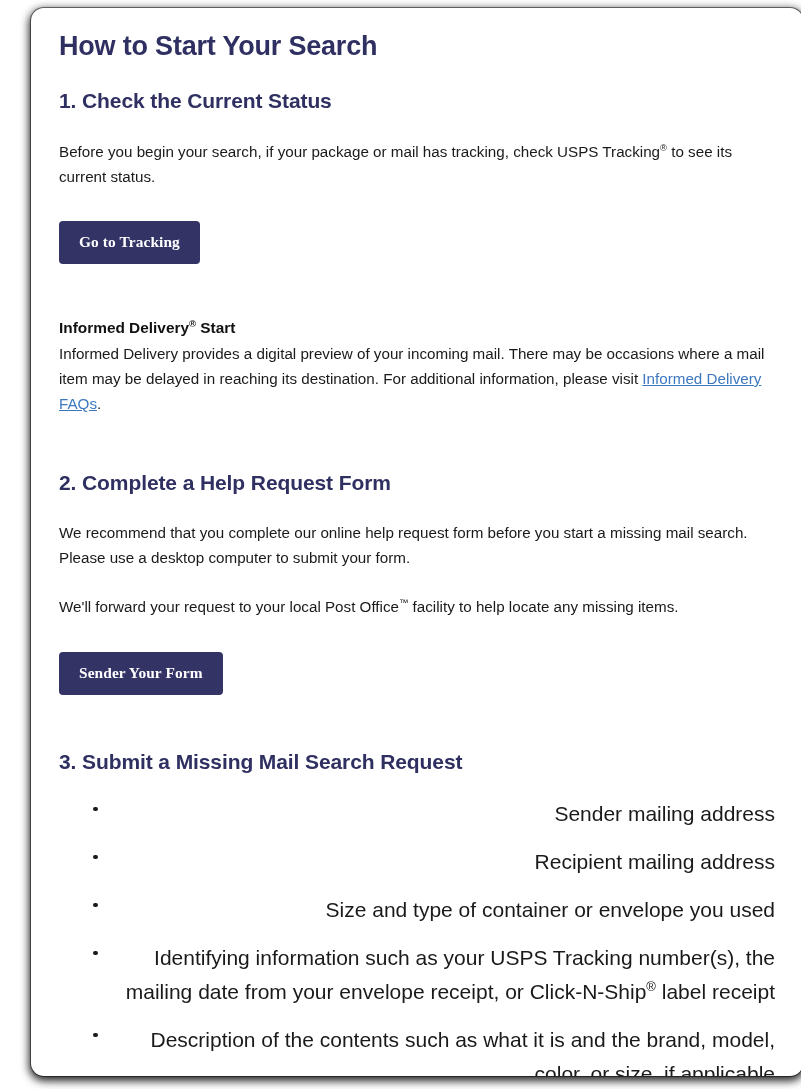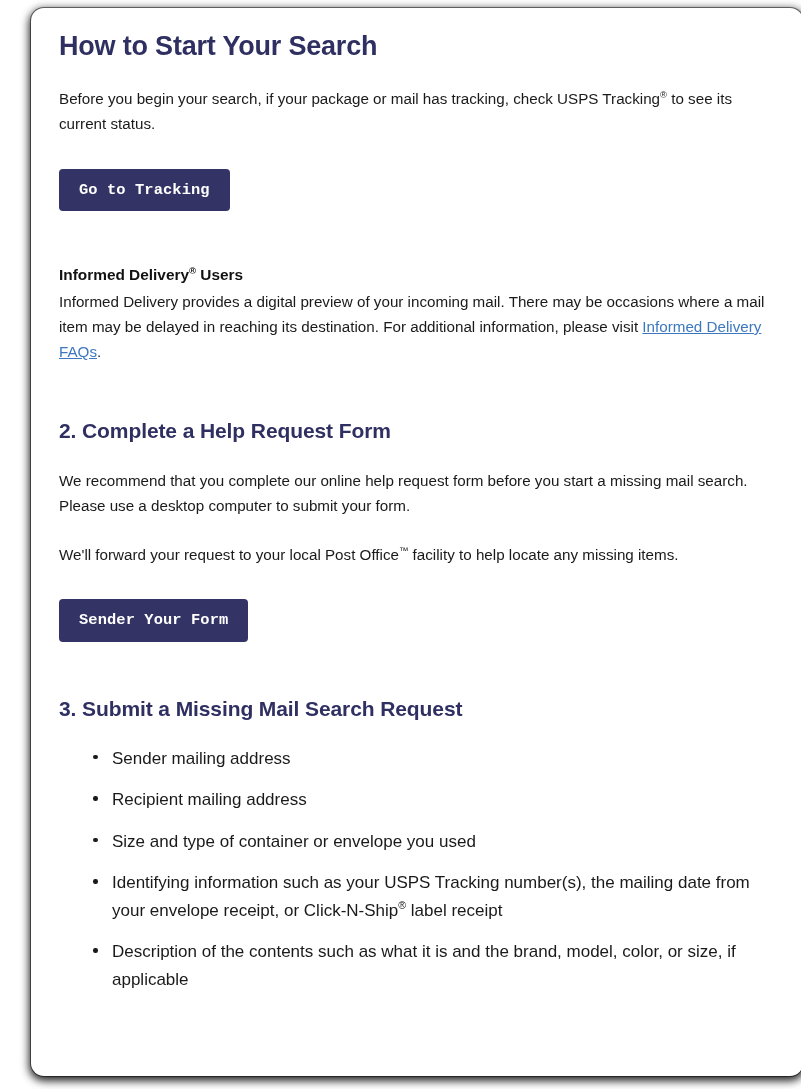--- a/index.html
+++ b/index.html
@@ -87,21 +87,21 @@
   a.inline-link {
     color: #3d78bf;
     text-decoration: underline;
   }
 
   
   .btn {
     display: inline-block;
     background: #333366;
     color: #ffffff;
-    font-family: Liberation Mono, monospace;
+    font-family: Liberation Serif, serif;
     font-size: 15.4px;
     font-weight: bold;
     letter-spacing: 0.1px;
     border: none;
     border-radius: 4px;
     padding: 13px 20px 13px 20px;
     cursor: pointer;
     line-height: 1.1;
   }
 
@@ -110,25 +110,26 @@
 
   
   ul.req-list {
     margin: 22px 0 0 0;
     padding: 0 0 0 34px;
     list-style: none;
   }
   ul.req-list li {
     position: relative;
     color: #1a1a1a;
-    font-size: 17px;
+    font-size: 21px;
     line-height: 1.62;
     margin-bottom: 14px;
     padding-left: 19px;
     max-width: 700px;
+    text-align: right;
   }
   ul.req-list li:last-child { margin-bottom: 0; }
   ul.req-list li::before {
     content: "";
     position: absolute;
     left: 0;
     top: 10px;
     width: 4.5px;
     height: 4.5px;
     border-radius: 50%;
@@ -136,29 +137,30 @@
   }
 </style>
 </head>
 <body>
 
 <div class="page-wrap">
   <div class="card">
 
     <h1 class="page-title">How to Start Your Search</h1>
 
+    <h2 class="section-heading">1. Check the Current Status</h2>
 
     <p class="body-text"><span>Before you begin your search, if your package or mail has tracking, check USPS Tracking</span><sup>®</sup><span> to see its current status.</span></p>
 
     <div class="btn-row-tracking">
       <button class="btn">Go to Tracking</button>
     </div>
 
     <div class="sub-block">
-      <p class="sub-heading"><span>Informed Delivery</span><sup>®</sup><span> Users</span></p>
+      <p class="sub-heading"><span>Informed Delivery</span><sup>®</sup><span> Start</span></p>
 
       <p class="body-text"><span>Informed Delivery provides a digital preview of your incoming mail. There may be occasions where a mail item may be delayed in reaching its destination. For additional information, please visit </span><a class="inline-link" href="#">Informed Delivery FAQs</a><span>.</span></p>
     </div>
 
     <h2 class="section-heading sec2">2. Complete a Help Request Form</h2>
 
     <p class="body-text">We recommend that you complete our online help request form before you start a missing mail search. Please use a desktop computer to submit your form.</p>
 
     <p class="body-text"><span>We'll forward your request to your local Post Office</span><sup>™</sup><span> facility to help locate any missing items.</span></p>
 

